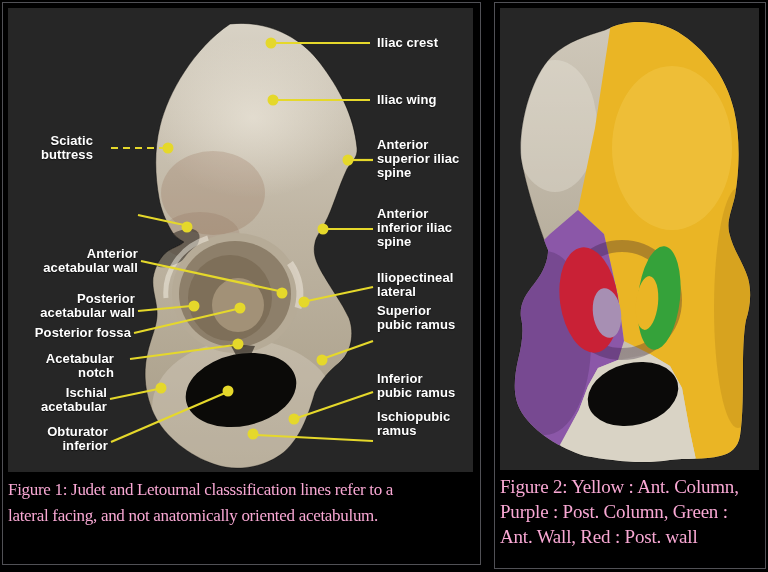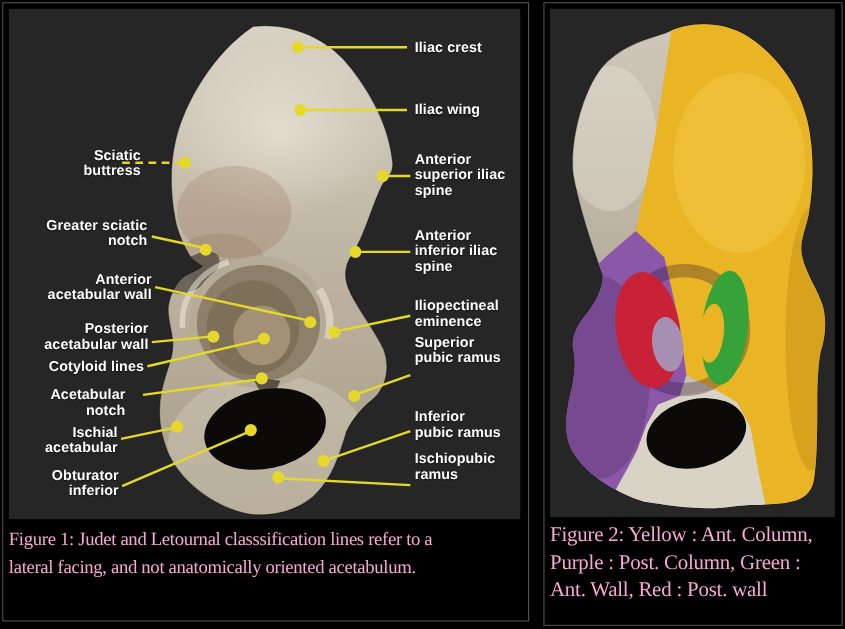--- a/index.html
+++ b/index.html
@@ -109,45 +109,43 @@
             <circle cx="153" cy="380" r="4.4"></circle>
           <line x1="365" y1="384" x2="289" y2="410"></line>
             <circle cx="286" cy="411" r="4.4"></circle>
           <line x1="103" y1="434" x2="217" y2="385"></line>
             <circle cx="220" cy="383" r="4.4"></circle>
           <line x1="365" y1="433" x2="248" y2="427"></line>
             <circle cx="245" cy="426" r="4.4"></circle>
         </g>
       </svg>
 
-      <div class="lbl l" style="right:345px;top:126px">Sciatic
+      <div class="lbl l" style="right:380px;top:126px">Sciatic
 buttress</div>
-      <div class="lbl l" style="right:339px;top:190px">Greater sciatic
-notch</div>
       <div class="lbl l" style="right:335px;top:239px">Anterior
 acetabular wall</div>
       <div class="lbl l" style="right:338px;top:284px">Posterior
 acetabular wall</div>
-      <div class="lbl l" style="right:342px;top:318px">Cotyloid lines</div>
+      <div class="lbl l" style="right:342px;top:318px">Posterior fossa</div>
       <div class="lbl l" style="right:359px;top:344px">Acetabular notch</div>
       <div class="lbl l" style="right:366px;top:378px">Ischial
 acetabular</div>
       <div class="lbl l" style="right:365px;top:417px">Obturator
 inferior</div>
 
       <div class="lbl r" style="left:369px;top:28px">Iliac crest</div>
       <div class="lbl r" style="left:369px;top:85px">Iliac wing</div>
       <div class="lbl r" style="left:369px;top:130px">Anterior
 superior iliac
 spine</div>
       <div class="lbl r" style="left:369px;top:199px">Anterior
 inferior iliac
 spine</div>
       <div class="lbl r" style="left:369px;top:263px">Iliopectineal
-eminence</div>
+lateral</div>
       <div class="lbl r" style="left:369px;top:296px">Superior
 pubic ramus</div>
       <div class="lbl r" style="left:369px;top:364px">Inferior
 pubic ramus</div>
       <div class="lbl r" style="left:369px;top:402px">Ischiopubic
 ramus</div>
     </div>
     <div class="caption c1">Figure 1: Judet and Letournal classsification lines refer to a
 lateral facing, and not anatomically oriented acetabulum.</div>
   </section>

